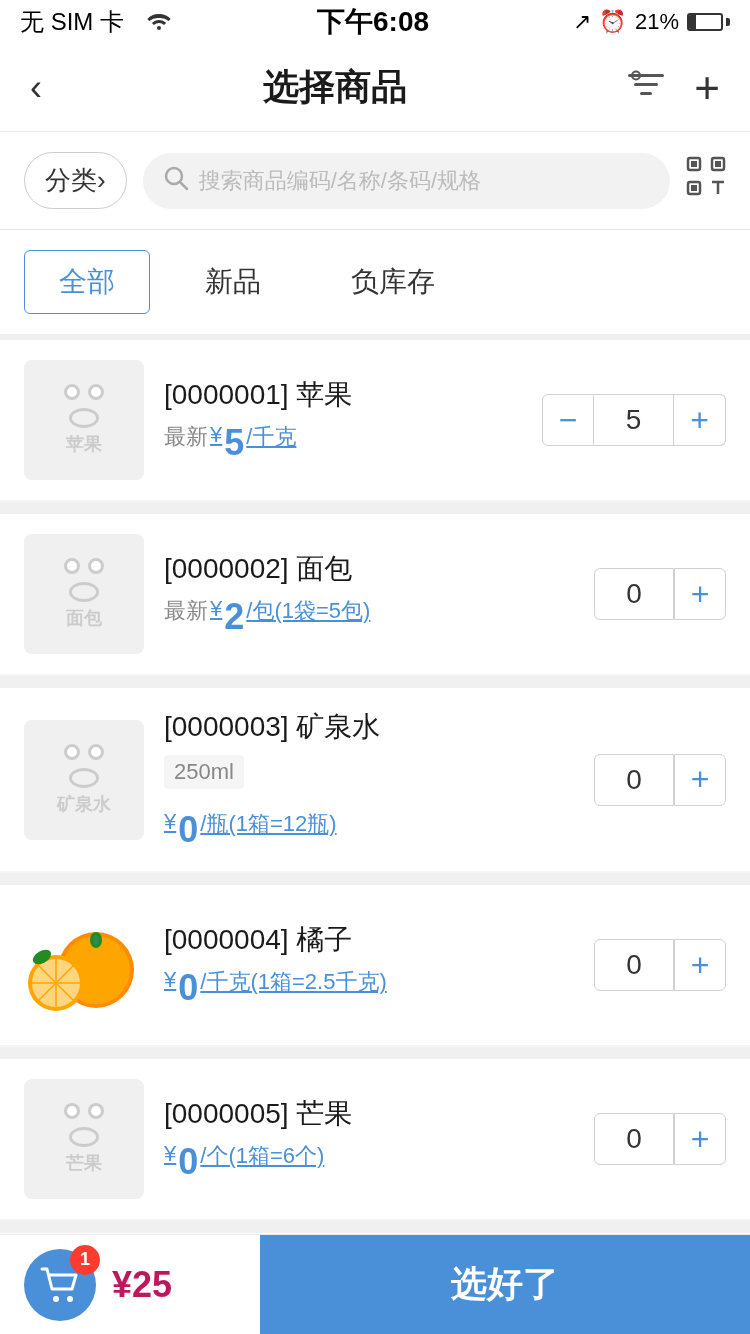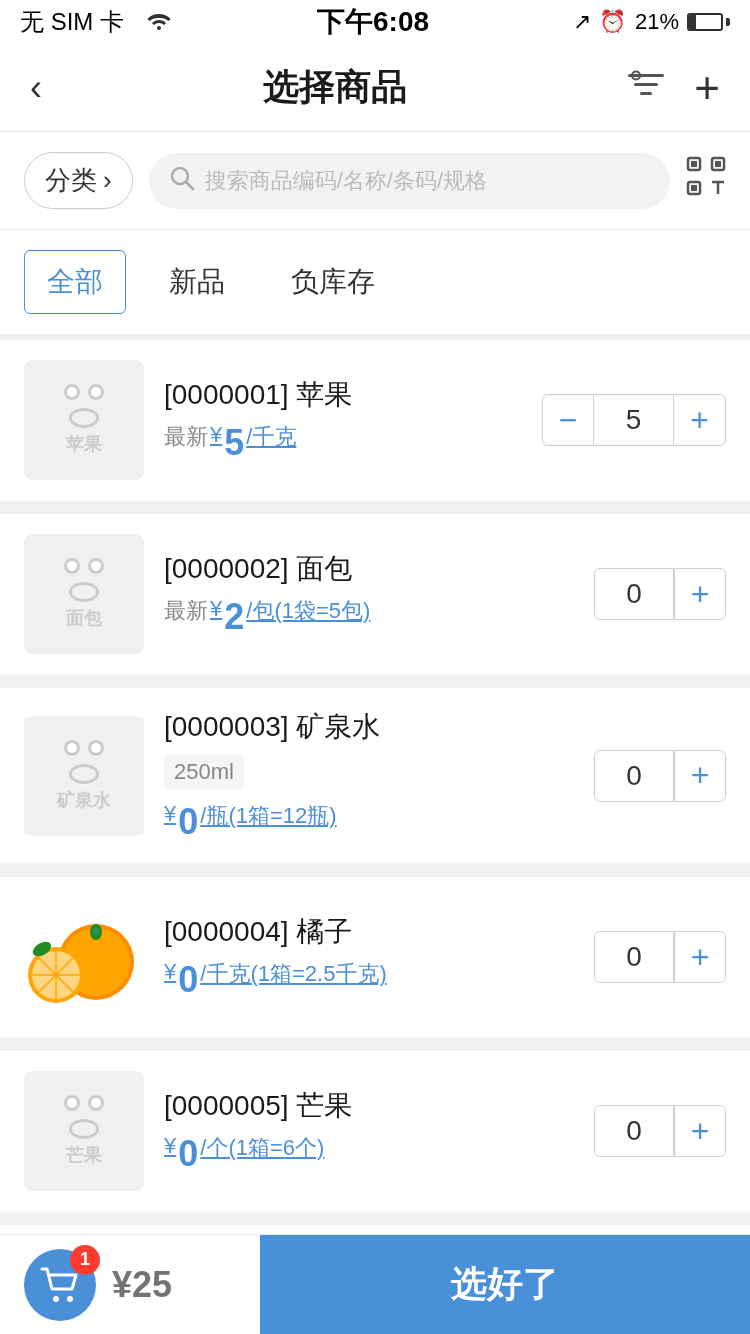--- a/index.html
+++ b/index.html
@@ -62,21 +62,21 @@
     
     .filter-row {
       background: #fff;
       padding: 20px 24px;
       display: flex;
       align-items: center;
       gap: 16px;
       border-bottom: 1px solid #e8e8e8;
     }
     .category-btn {
-      display: flex; align-items: center; gap: 6px;
+      display: flex; align-items: center; gap: 0;
       border: 1px solid #ccc; border-radius: 30px;
       padding: 10px 20px;
       font-size: 26px; color: #333;
       background: #fff;
       white-space: nowrap;
       cursor: pointer;
     }
     .search-box {
       flex: 1;
       display: flex; align-items: center; gap: 10px;
@@ -92,21 +92,21 @@
     
     .tab-bar {
       background: #fff;
       display: flex;
       align-items: center;
       padding: 20px 24px;
       gap: 20px;
       border-bottom: 6px solid #f0f0f0;
     }
     .tab-item {
-      padding: 12px 22px;
+      padding: 12px 34px;
       border-radius: 6px;
       font-size: 28px;
       color: #333;
       cursor: pointer;
       border: 1px solid transparent;
       background: #fff;
     }
     .tab-item.active {
       border-color: #4a90d9;
       color: #4a90d9;
@@ -153,21 +153,21 @@
     }
 
     .product-info {
       flex: 1;
       min-width: 0;
     }
     .product-name {
       font-size: 28px; color: #1a1a1a; margin-bottom: 8px; font-weight: 500;
     }
     .product-spec {
-      font-size: 22px; color: #888; margin-bottom: 6px;
+      font-size: 22px; color: #888; margin-bottom: 14px;
       background: #f5f5f5; display: inline-block; padding: 4px 10px; border-radius: 4px;
     }
     .product-price {
       font-size: 24px; color: #333;
       display: flex; align-items: flex-start; gap: 2px;
     }
     .price-label { font-size: 22px; color: #888; }
     .price-unit { font-size: 22px; color: #4a90d9; text-decoration: underline; }
     .price-amount {
       font-size: 36px; font-weight: 700; color: #4a90d9;
@@ -247,21 +247,21 @@
     }
     .cart-badge {
       position: absolute; top: -4px; right: -4px;
       width: 30px; height: 30px;
       background: #ff3b30;
       border-radius: 50%;
       display: flex; align-items: center; justify-content: center;
       font-size: 18px; color: #fff; font-weight: 700;
     }
     .cart-total {
-      font-size: 36px; font-weight: 700; color: #737373;
+      font-size: 36px; font-weight: 700; color: #be185d;
     }
     .confirm-btn {
       flex: 1;
       height: 100px;
       background: #4a90d9;
       border: none;
       font-size: 36px;
       font-weight: 600;
       color: #fff;
       cursor: pointer;

